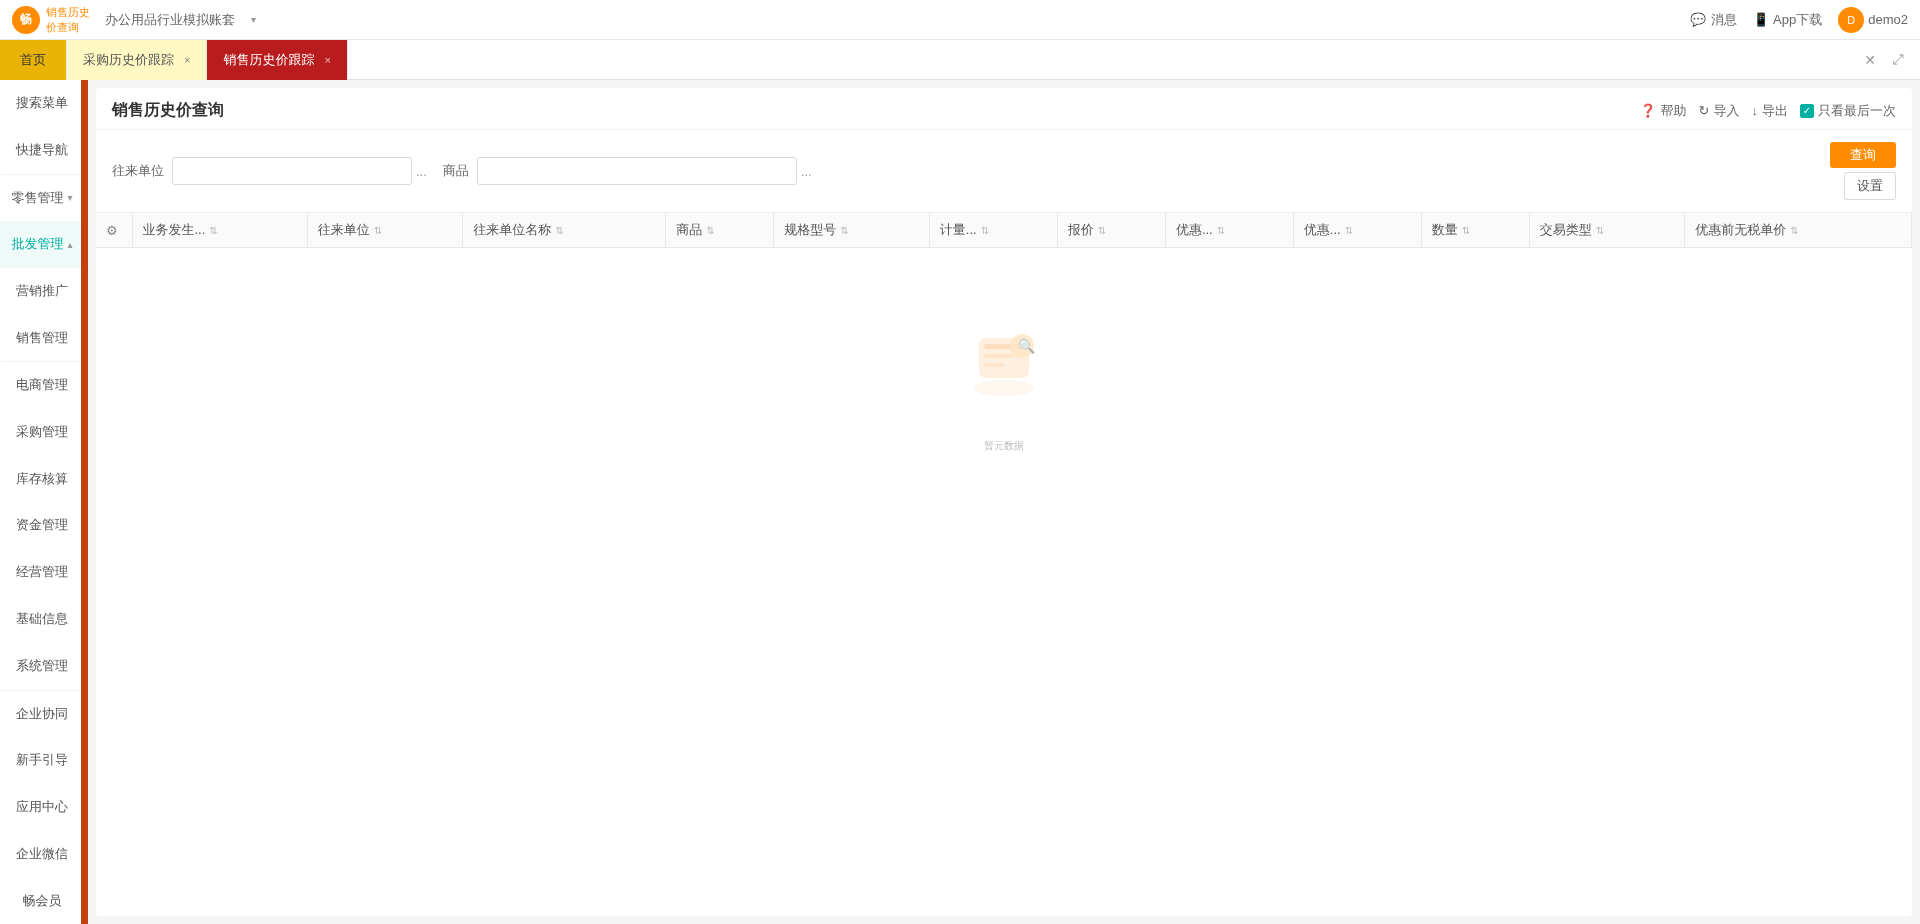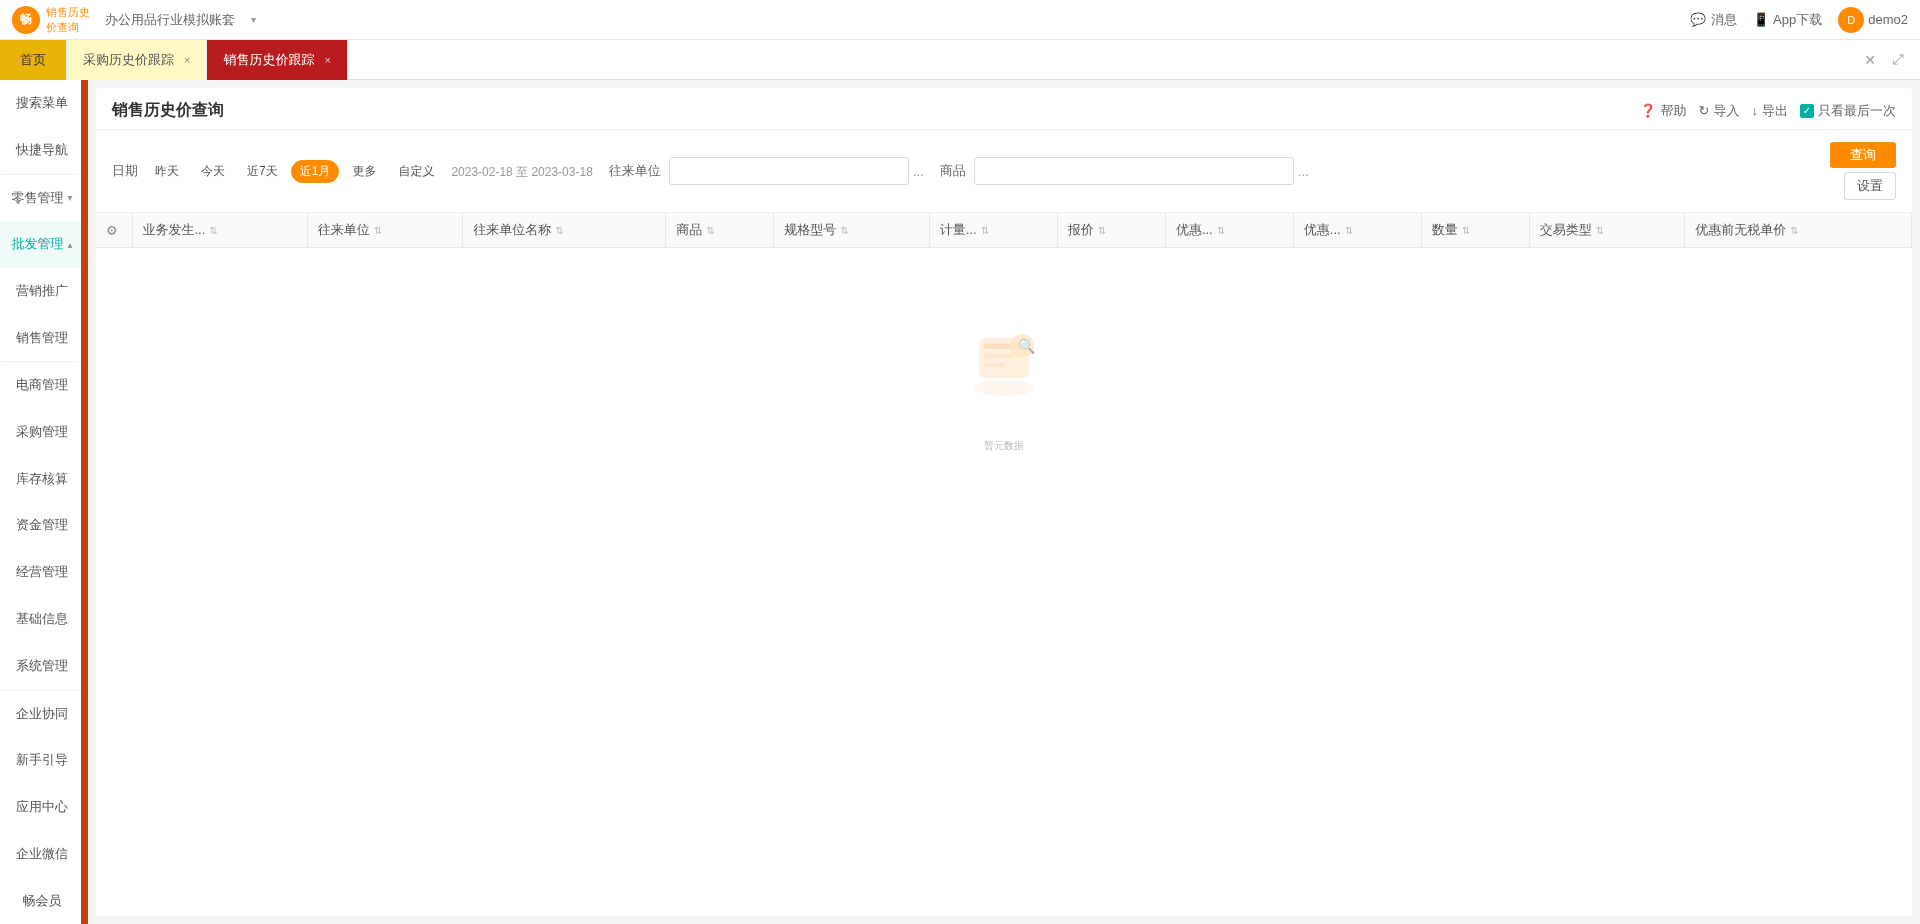--- a/index.html
+++ b/index.html
@@ -216,34 +216,20 @@
           </div>
           <div class="page-action-item">
             <div class="checkbox-blue">✓</div>
             <span>只看最后一次</span>
           </div>
         </div>
       </div>
 
       <div class="filter-area">
         <div class="filter-row">
-          <div class="filter-group">
-            <span class="filter-label">日期</span>
-            <div class="date-buttons">
-              <span class="date-btn">昨天</span>
-              <span class="date-btn">今天</span>
-              <span class="date-btn">近7天</span>
-              <span class="date-btn active">近1月</span>
-              <span class="date-btn">更多</span>
-              <span class="date-btn">自定义</span>
-            </div>
-            <div style="display:flex;flex-direction:column;justify-content:center;">
-              <div class="date-range">2023-02-18 至 2023-03-18</div>
-            </div>
-          </div>
 
           <div class="filter-group">
             <span class="filter-label">往来单位</span>
             <div class="filter-input">
               <input class="filter-input-field" type="text" style="width: 240px;">
               <span class="filter-dots">...</span>
             </div>
           </div>
 
           <div class="filter-group">

